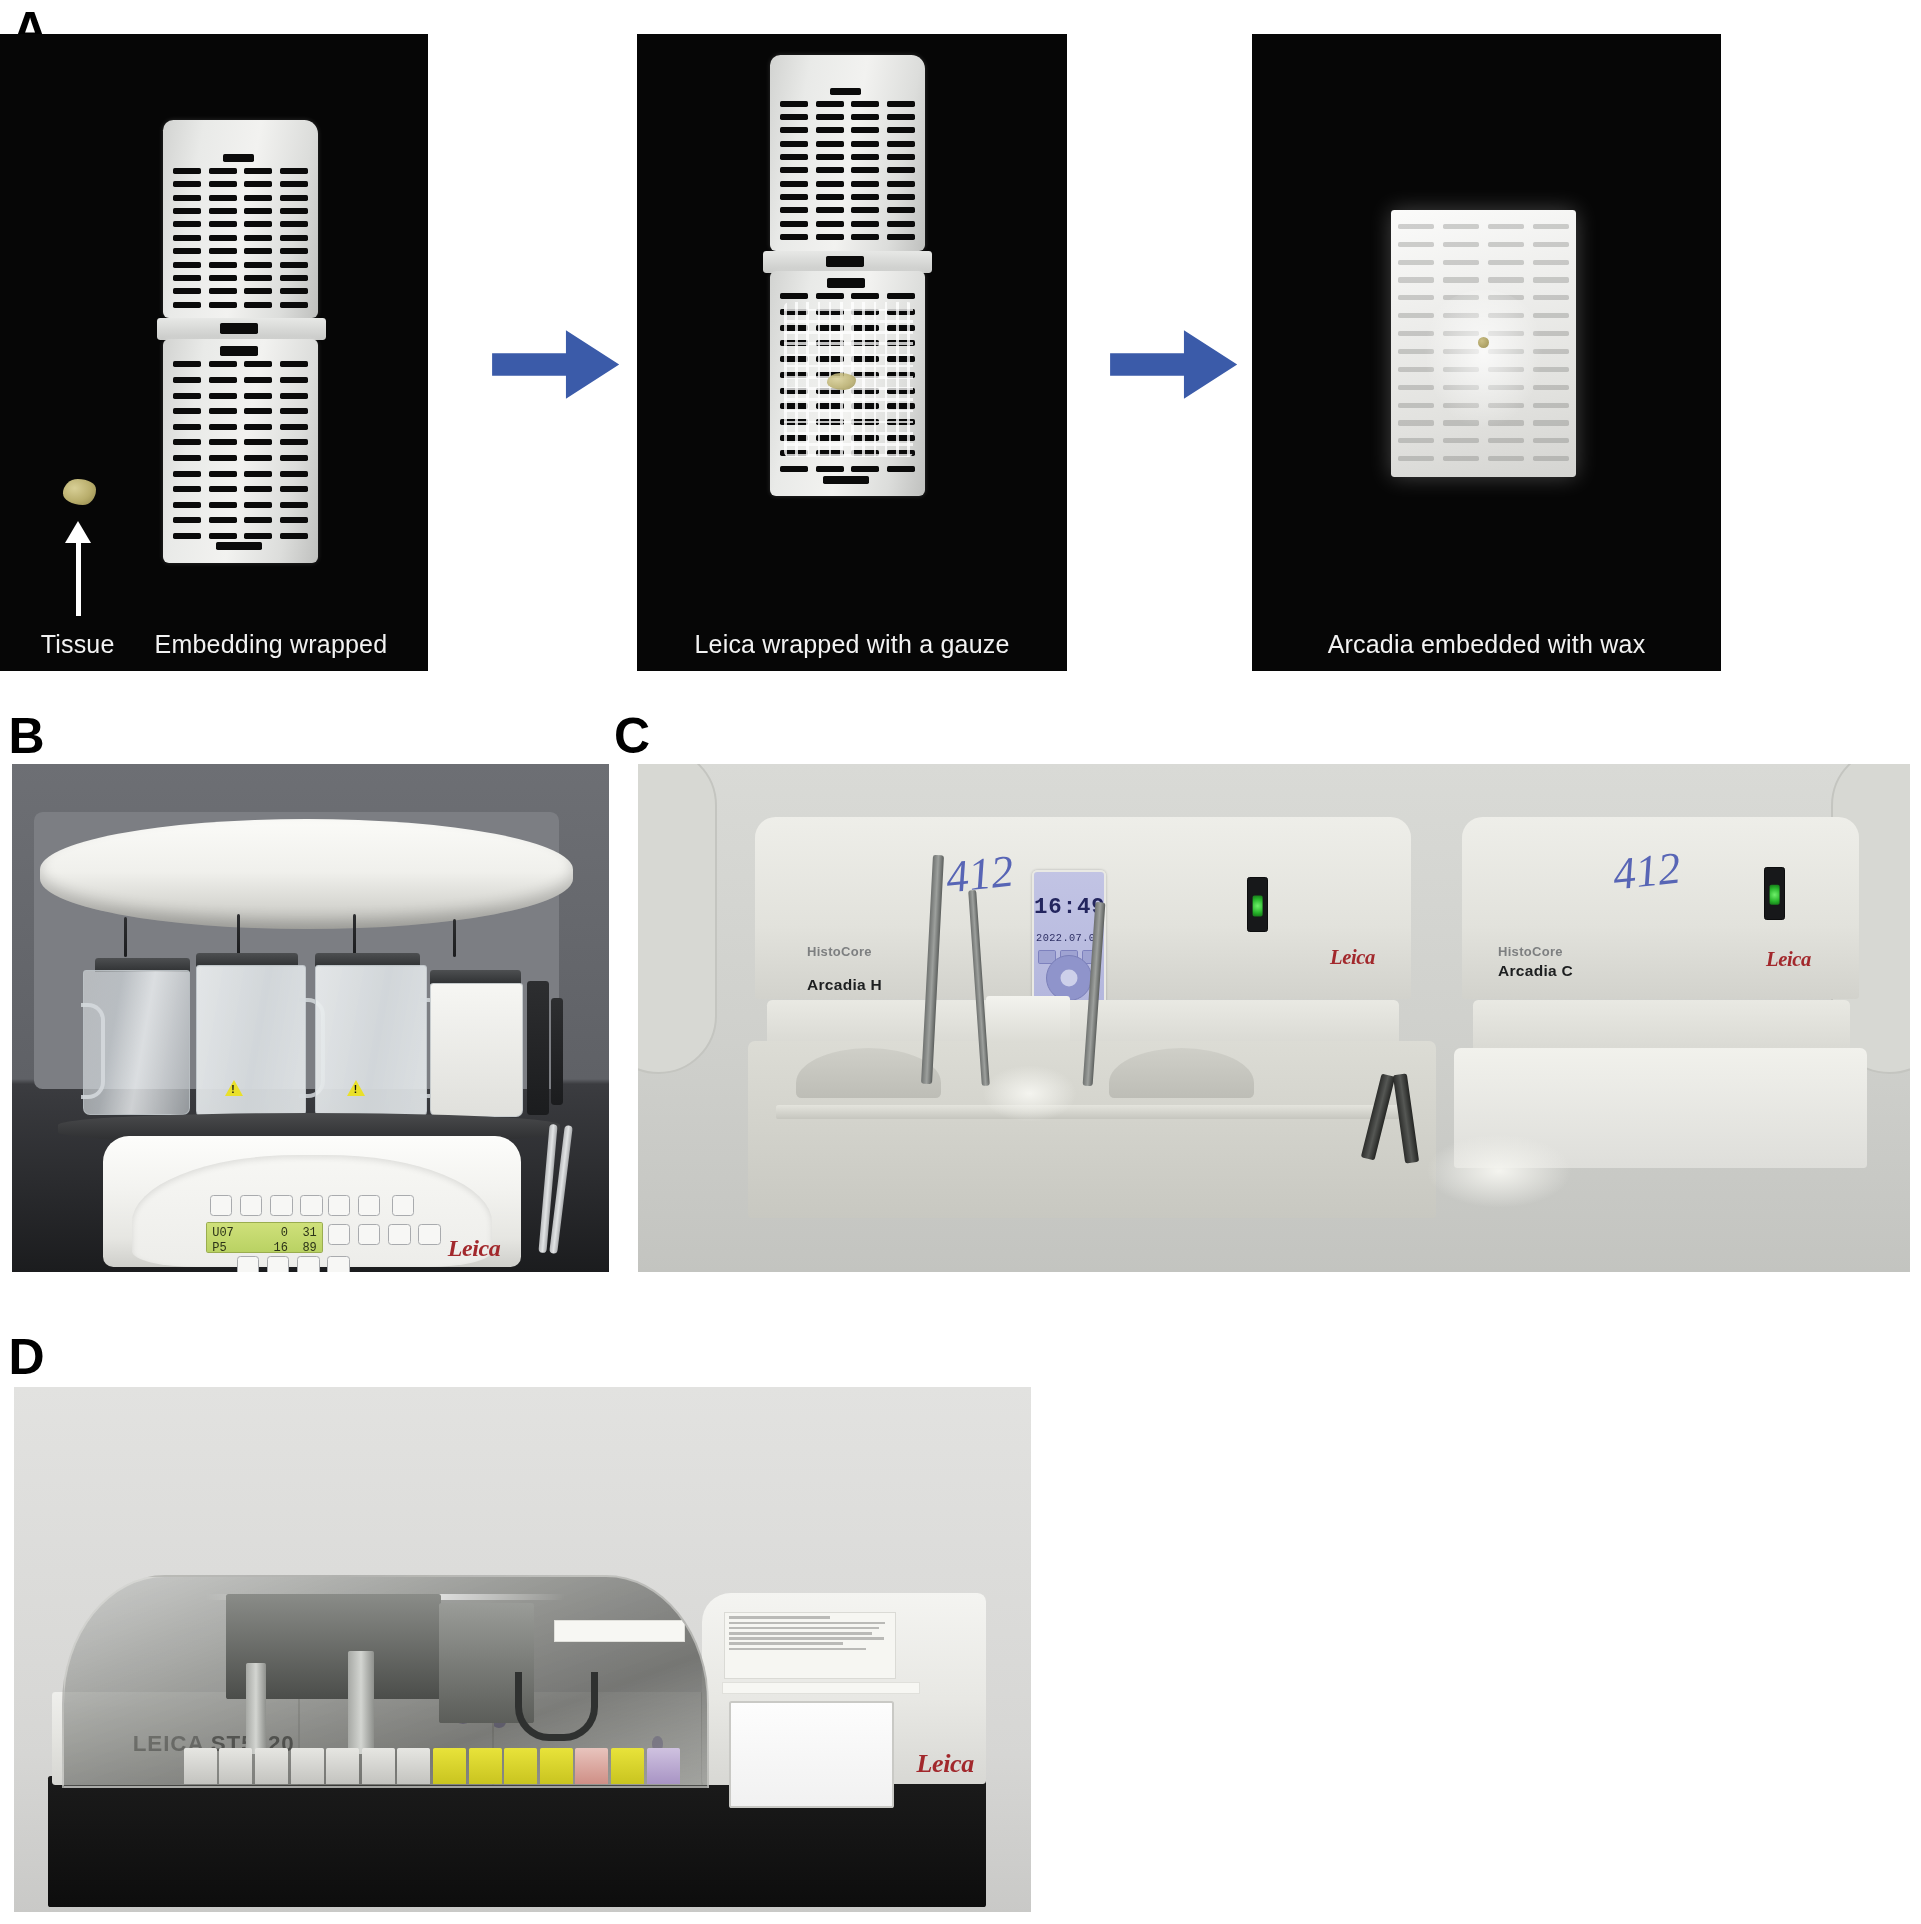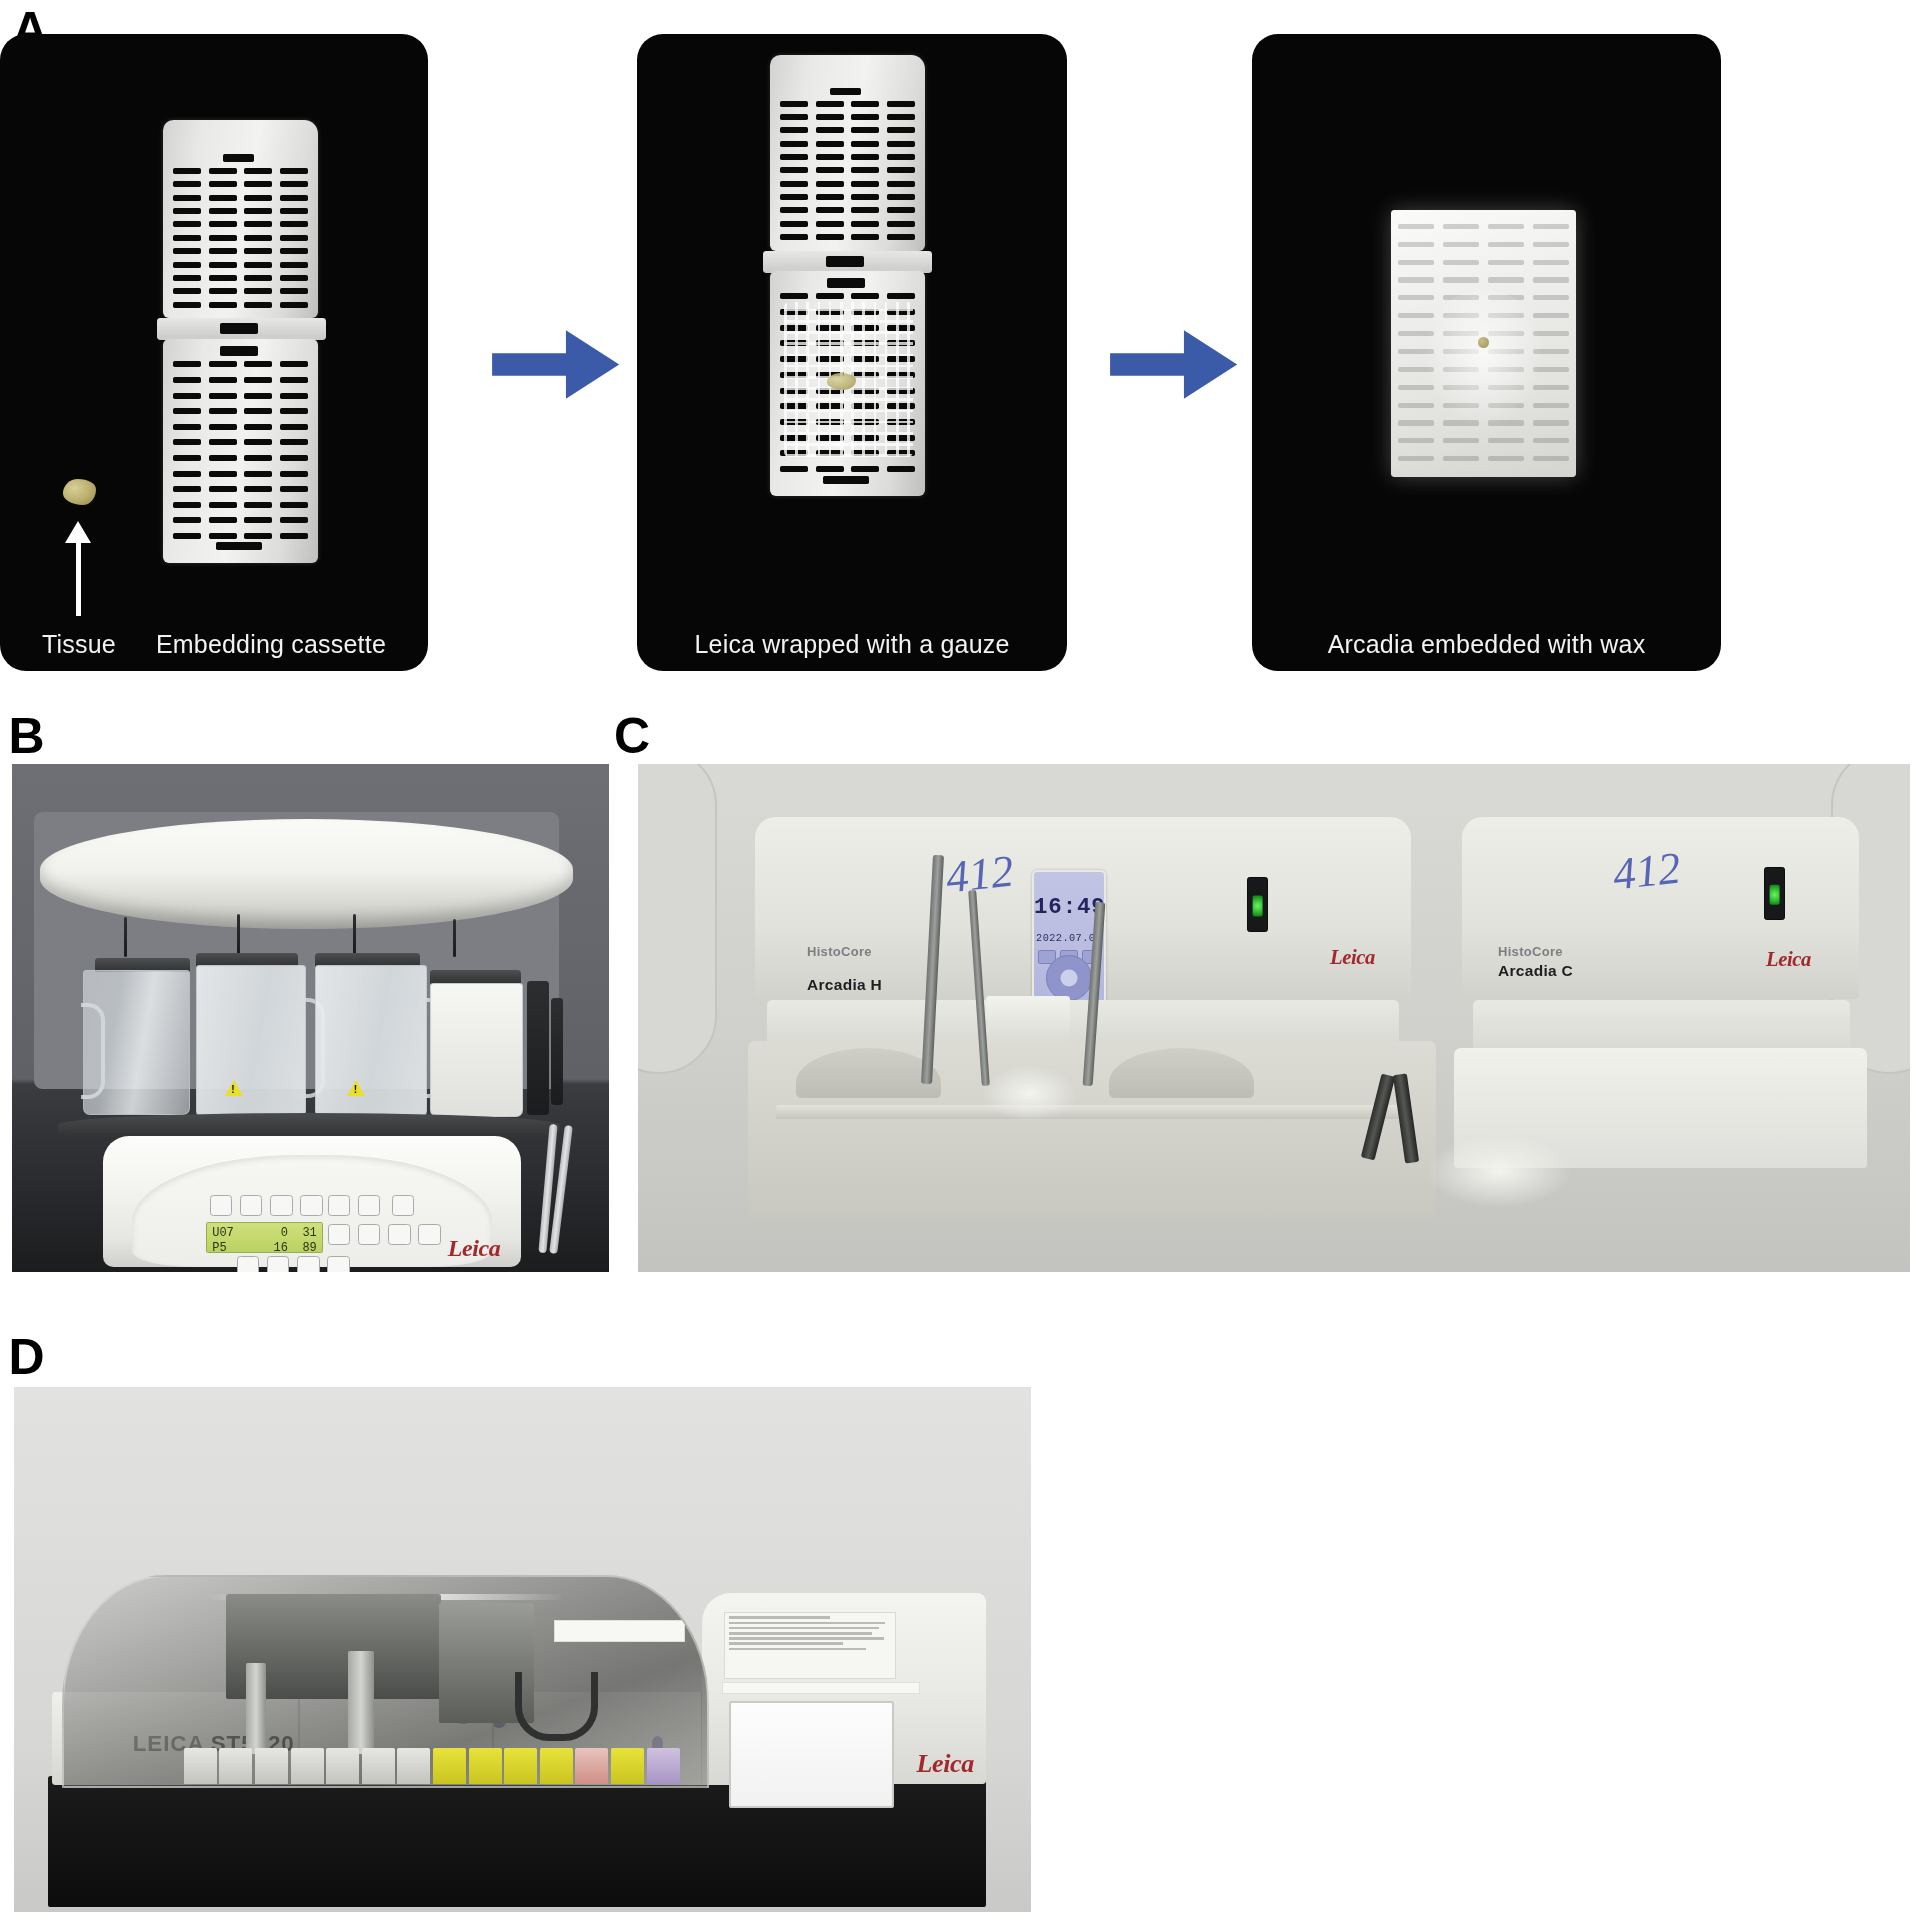--- a/index.html
+++ b/index.html
@@ -25,21 +25,20 @@
     color: #000000;
     letter-spacing: -0.9px;
   }
   .photo {
     position: absolute;
     overflow: hidden;
   }
   
   .macro {
     background: #060606;
-    border-radius: 26px;
   }
   .macro .caption {
     position: absolute;
     bottom: 12px;
     width: 100%;
     text-align: center;
     color: #f2f2f2;
     font-size: 25px;
     font-family: "Liberation Sans", sans-serif;
     letter-spacing: 0.2px;
@@ -478,21 +477,21 @@
             <div class="slot"></div>
             <div class="slot"></div>
             <div class="slot"></div>
           </div>
       </div>
       <div class="notch" style="left:53px; top:203px; width:46px; height:7.7px;"></div>
     </div>
 
     <div class="caption twocol">
       <span>Tissue</span>
-      <span>Embedding cassette</span>
+      <span>Embedding wrapped</span>
     </div>
   </div>
 
   <svg class="blue-arrow" style="left:492px; top:325px;" width="129" height="79" viewBox="0 0 150 92">
     <polygon points="0,33 86,33 86,6 148,46 86,86 86,59 0,59" fill="#3b5ba9"></polygon>
   </svg>
 
   <div class="photo macro" style="left:637px; top:34px; width:430px; height:637px;">
     <div class="cassette lid" style="left:133px; top:20.6px; width:155px; height:196px;">
       <div class="notch" style="left:60px; top:33px; width:31px; height:7.7px;"></div>

